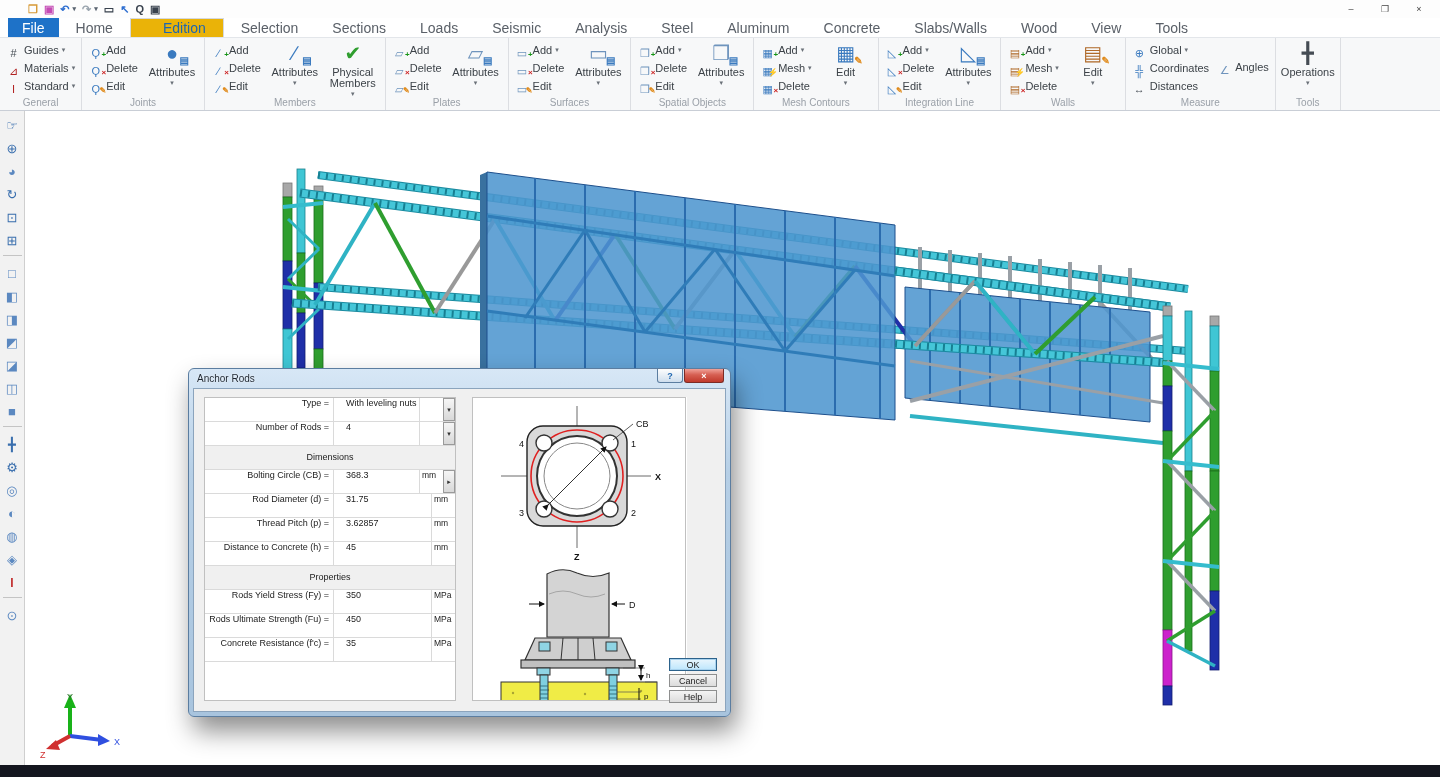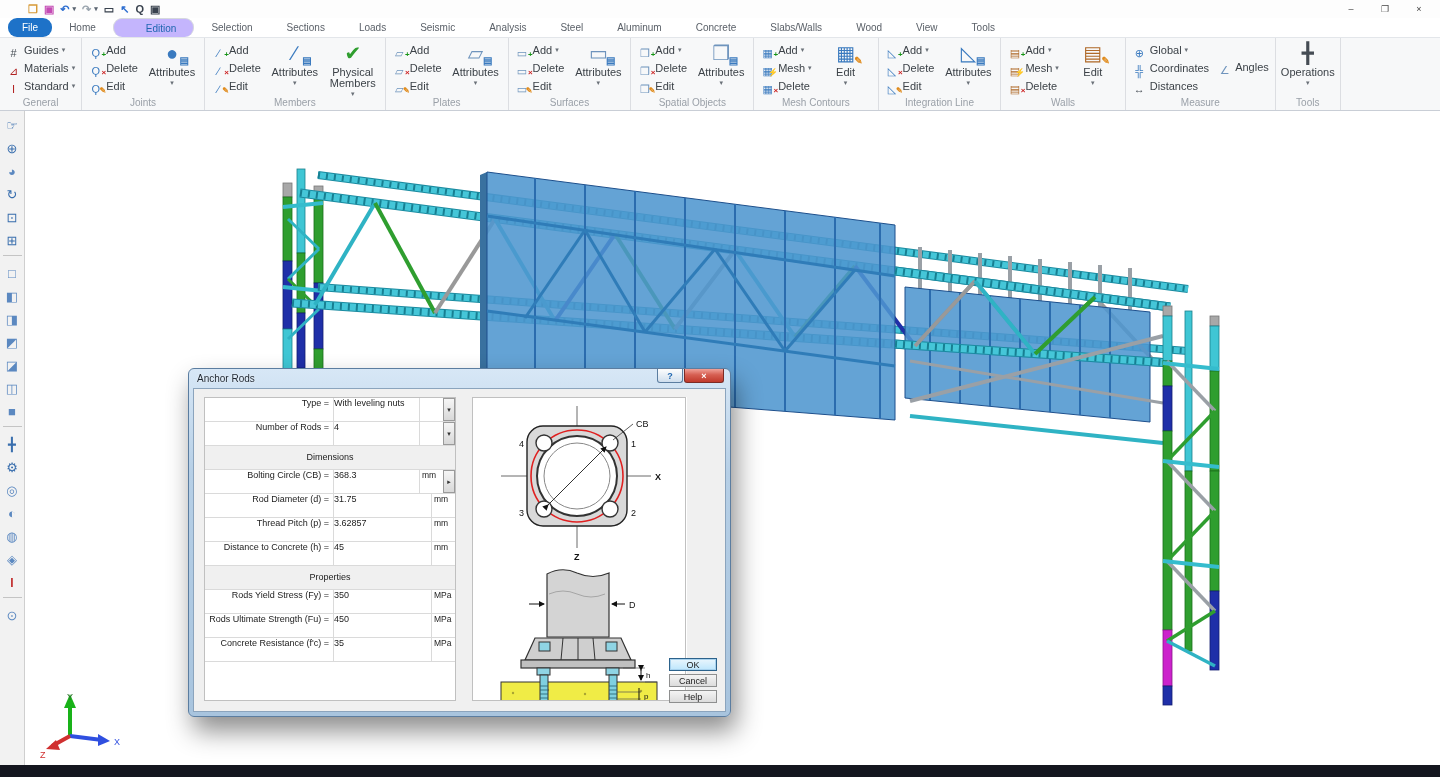--- a/index.html
+++ b/index.html
@@ -8,23 +8,23 @@
   
   .titlebar{position:absolute;left:0;top:0;width:1440px;height:18px;background:#fdfdfd;display:flex;align-items:center;}
   .qat{display:flex;align-items:center;gap:6px;margin-left:28px;}
   .qbtn{font-size:11px;font-weight:bold;line-height:16px;cursor:default;}
   .q-amber{color:#d79b3a}.q-pink{color:#c44bb4}.q-blue{color:#2f6fd0}.q-gray{color:#9aa4ae}.q-dark{color:#39424e}
   .q-car{font-size:7px;color:#5a6470;margin-left:-3px;}
   .wctl{margin-left:auto;display:flex;gap:4px;margin-right:6px;}
   .wbtn{width:30px;height:15px;display:flex;align-items:center;justify-content:center;font-size:9px;color:#444;}
   
   .tabrow{position:absolute;left:0;top:18px;width:1440px;height:20px;background:#ffffff;border-bottom:1px solid #e3e6ea;display:flex;align-items:stretch;}
-  .tab{padding:0 17px;display:flex;align-items:center;font-size:10px;color:#5a6068;cursor:default;border-radius:9px;}
+  .tab{padding:0 17px;display:flex;align-items:center;font-size:14px;color:#5a6068;cursor:default;}
   .tab.file{background:#1e72c8;color:#fff;margin-left:8px;padding:0 14px;}
-  .tab.active{background:#c4b5fd;color:#1e66b0;border:1px solid #d6d9dd;border-bottom:none;padding-left:32px;}
+  .tab.active{background:#eab308;color:#1e66b0;border:1px solid #d6d9dd;border-bottom:none;padding-left:32px;}
   
   .ribbon{position:absolute;left:0;top:38px;width:1440px;height:73px;background:#f7f8f9;border-bottom:1px solid #c9ced6;display:flex;}
   .rgroup{display:flex;flex-direction:column;border-right:1px solid #dcdee2;padding:1px 4px 0 4px;}
   .rbody{flex:1;display:flex;align-items:flex-start;gap:4px;}
   .rlabel{height:13px;font-size:10px;color:#9aa0a8;text-align:center;line-height:12px;}
   .scol{display:flex;flex-direction:column;justify-content:flex-start;padding-top:2px;}
   .scol2{display:flex;flex-direction:column;justify-content:center;height:56px;}
   .sbtn{display:flex;align-items:center;height:18px;padding:0 2px;cursor:default;}
   .ric{position:relative;width:15px;height:14px;margin-right:3px;text-align:center;}
   .rbase{font-size:11px;line-height:14px;}
@@ -63,21 +63,21 @@
   .dhelp{width:26px;height:14px;border:1px solid #5b7da0;border-top:none;border-radius:0 0 3px 3px;
      background:linear-gradient(#fdfdfd,#cfdeed);color:#1e66b0;font-size:9px;font-weight:bold;
      display:flex;align-items:center;justify-content:center;}
   .dclose{width:40px;height:14px;border:1px solid #7c2b25;border-top:none;border-radius:0 0 3px 3px;
      background:linear-gradient(#f0a198,#d65f52 45%,#c0392b);color:#fff;font-size:9px;font-weight:bold;
      display:flex;align-items:center;justify-content:center;}
   .dclient{position:absolute;left:4px;right:4px;top:19px;bottom:4px;background:#f0f0f0;border:1px solid #8ba4bd;}
   .formbox{position:absolute;left:10px;top:8px;width:252px;height:304px;background:#fff;border:1px solid #c0c0c0;}
   .frow{position:relative;display:flex;height:24px;border-bottom:1px solid #dadada;font-size:9px;line-height:11px;}
   .flab{width:128px;text-align:right;padding-right:4px;color:#222;background:#fff;}
-  .fval{flex:1;border-left:1px solid #dadada;padding-left:0;color:#222;background:#fff;}
+  .fval{flex:1;border-left:1px solid #dadada;padding-left:12px;color:#222;background:#fff;}
   .funit{width:24px;border-left:1px solid #dadada;padding-left:2px;font-size:8.5px;color:#222;}
   .fctrl{width:12px;border:1px solid #9a9a9a;background:linear-gradient(#f6f6f6,#d8d8d8);
      font-size:7px;display:flex;align-items:center;justify-content:center;color:#333;}
   .fctrl:empty{display:none;}
   .fsec{position:absolute;left:0;right:0;top:0;bottom:0;background:#f0f0f0;display:flex;align-items:center;justify-content:center;color:#222;}
   .fsec:empty{display:none;}
   .diagbox{position:absolute;left:278px;top:8px;width:214px;height:304px;background:#fff;border:1px solid #c0c0c0;}
   .dsep{position:absolute;left:492px;top:8px;bottom:8px;width:1px;background:#d6d6d6;border-right:1px solid #fff;}
   .btncol{position:absolute;right:8px;width:48px;top:269px;display:flex;flex-direction:column;gap:3px;}
   .wbtn7{height:13px;border:1px solid #8e8f8f;border-radius:0;background:linear-gradient(#f4f4f4,#dcdcdc);

